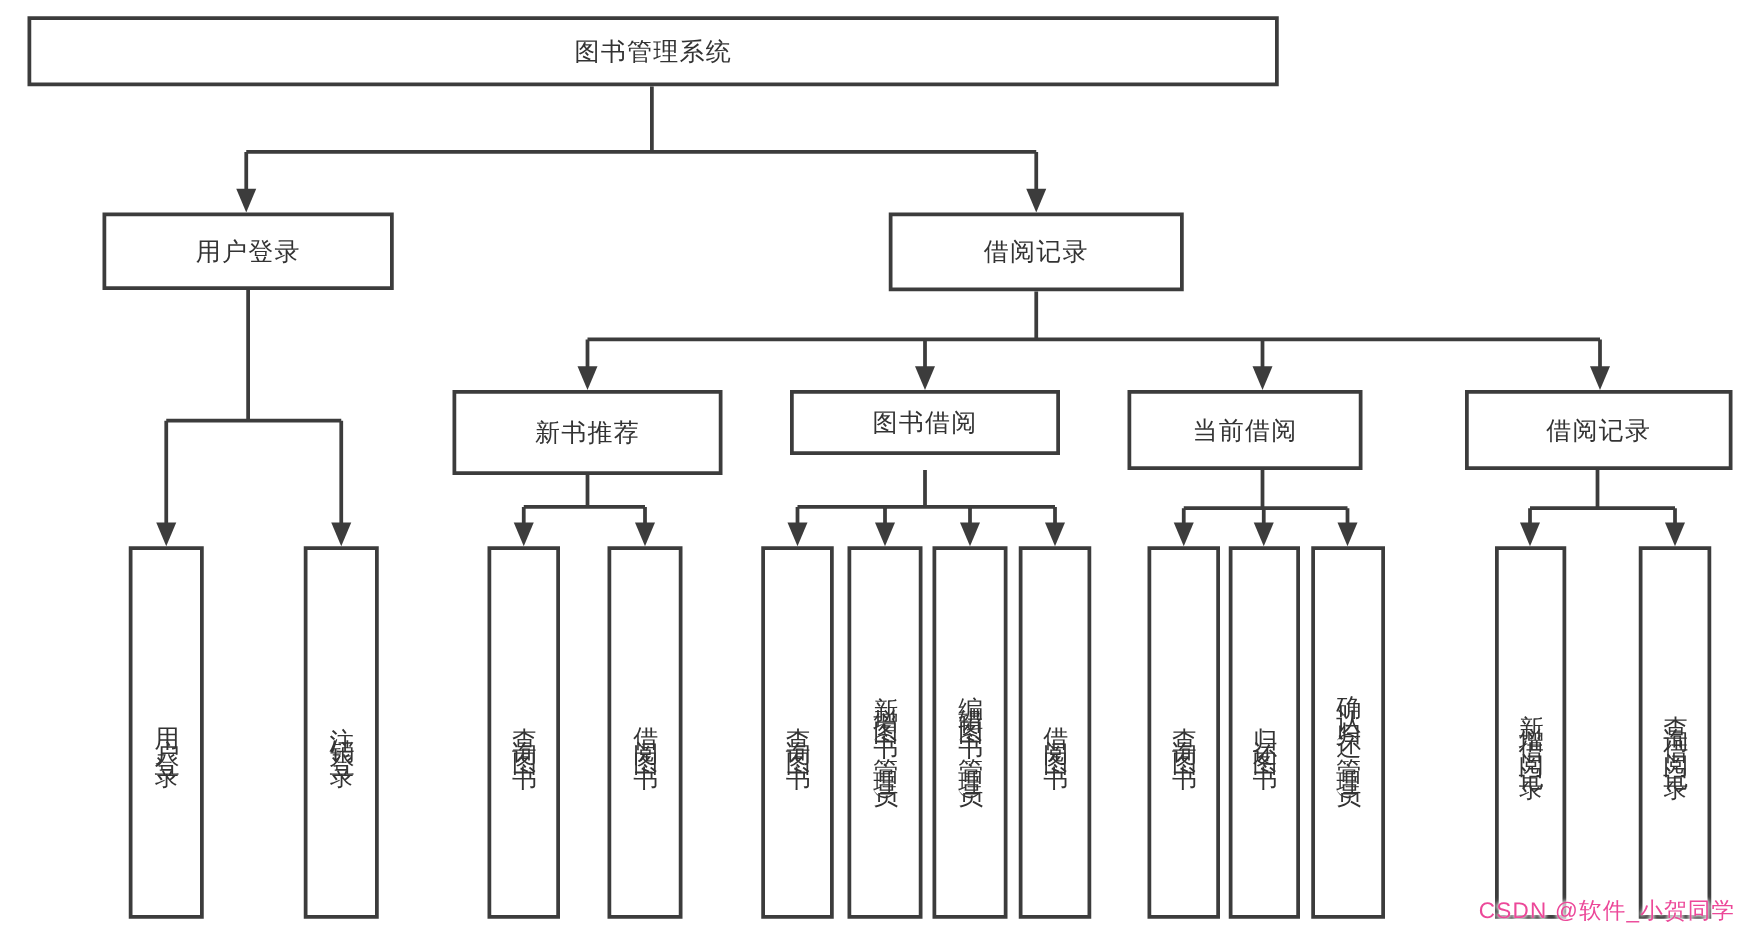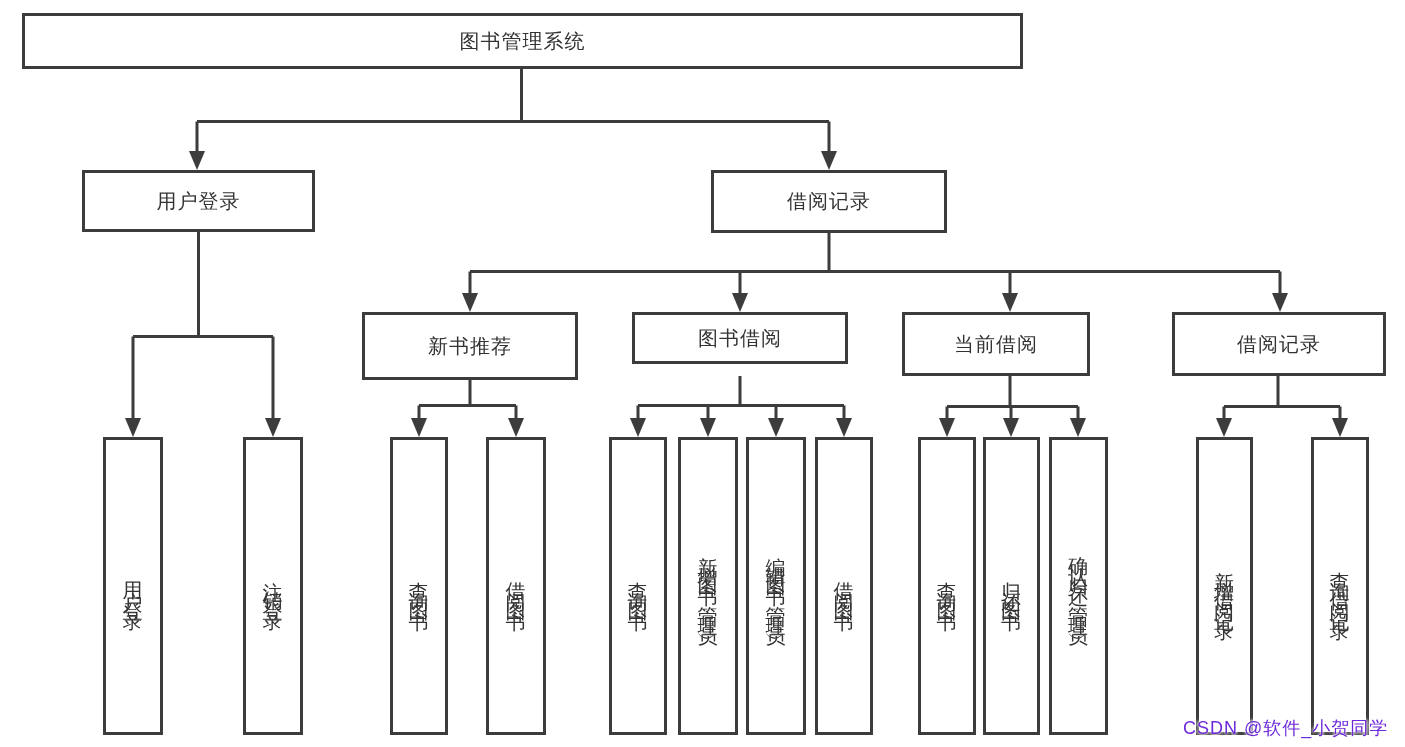--- a/index.html
+++ b/index.html
@@ -33,21 +33,21 @@
   }
   .vlbl{
     writing-mode:vertical-rl;
     text-orientation:mixed;
     font-size:20px;color:#333333;
     letter-spacing:10px;line-height:1;
     white-space:nowrap;
   }
   #watermark{
     position:absolute;left:1183px;top:716px;
-    font-size:18px;color:#6d28d9;letter-spacing:1px;
+    font-size:18px;color:#ec4899;letter-spacing:1px;
     white-space:nowrap;z-index:3;
     text-shadow:0 0 3px #ffffff,0 0 3px #ffffff,0 0 5px #ffffff;
   }
 </style>
 </head>
 <body>
 
 <div id="canvas">
 
   <svg id="connector-layer" width="1405" height="747" viewBox="0 0 1405 747">

